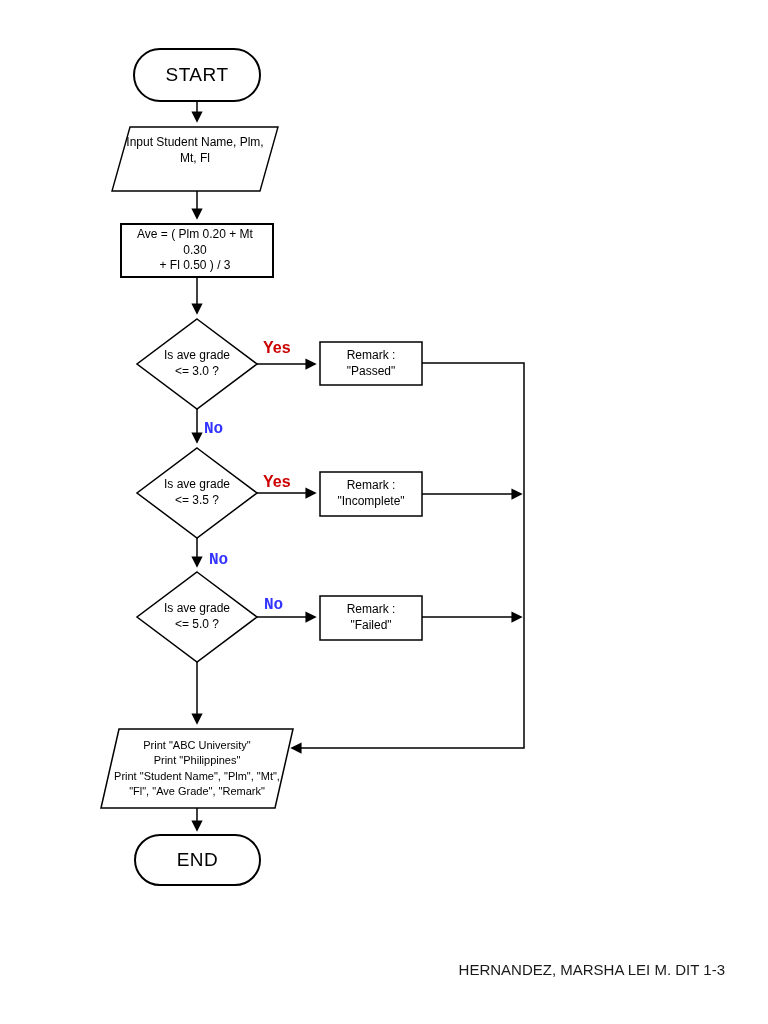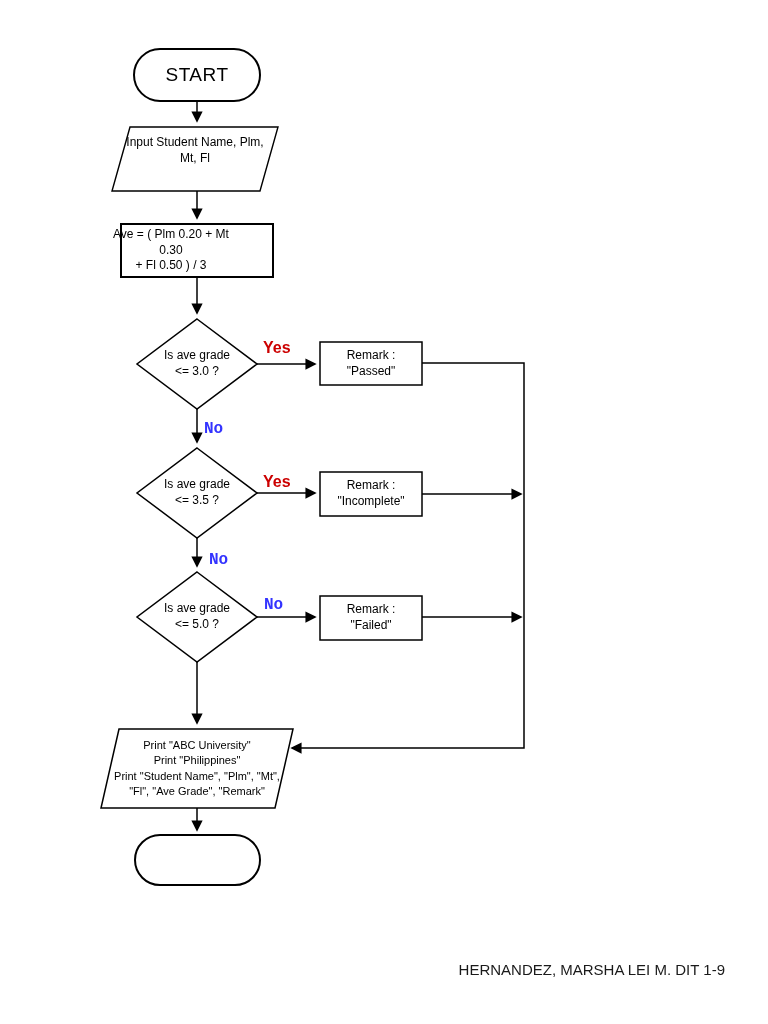--- a/index.html
+++ b/index.html
@@ -77,21 +77,21 @@
       <polygon points="119,729 293,729 275,808 101,808" stroke-width="1.5"></polygon>
       <rect x="135" y="835" width="125" height="50" rx="25" ry="25" stroke-width="2"></rect>
     </g>
   </svg>
 
   <div class="lbl lbl-terminator" style="left:134px;top:49px;width:126px;height:52px;">START</div>
 
   <div class="lbl" style="left:112px;top:127px;width:166px;height:48px;">Input Student Name, Plm,
 Mt, Fl</div>
 
-  <div class="lbl" style="left:111px;top:224px;width:120px;height:53px;">Ave = ( Plm 0.20 + Mt 0.30
+  <div class="lbl" style="left:135px;top:224px;width:120px;height:53px;">Ave = ( Plm 0.20 + Mt 0.30
 + Fl 0.50 ) / 3</div>
 
   <div class="lbl" style="left:137px;top:319px;width:120px;height:90px;">Is ave grade
 &lt;= 3.0 ?</div>
 
   <div class="lbl" style="left:320px;top:342px;width:102px;height:43px;">Remark :
 "Passed"</div>
 
   <div class="lbl" style="left:137px;top:448px;width:120px;height:90px;">Is ave grade
 &lt;= 3.5 ?</div>
@@ -103,22 +103,23 @@
 &lt;= 5.0 ?</div>
 
   <div class="lbl" style="left:320px;top:596px;width:102px;height:44px;">Remark :
 "Failed"</div>
 
   <div class="lbl lbl-print" style="left:101px;top:729px;width:192px;height:79px;">Print "ABC University"
 Print "Philippines"
 Print "Student Name", "Plm", "Mt",
 "Fl", "Ave Grade", "Remark"</div>
 
+  <div class="lbl lbl-terminator" style="left:135px;top:835px;width:125px;height:50px;">END</div>
 
   <div class="edge-lbl yes" style="left:263px;top:339px;">Yes</div>
   <div class="edge-lbl no" style="left:204px;top:420px;">No</div>
   <div class="edge-lbl yes" style="left:263px;top:473px;">Yes</div>
   <div class="edge-lbl no" style="left:209px;top:551px;">No</div>
   <div class="edge-lbl no" style="left:264px;top:596px;">No</div>
 
-  <div class="footer-name">HERNANDEZ, MARSHA LEI M. DIT 1-9</div>
+  <div class="footer-name">HERNANDEZ, MARSHA LEI M. DIT 1-3</div>
 
 </div>
 
 </body></html>

